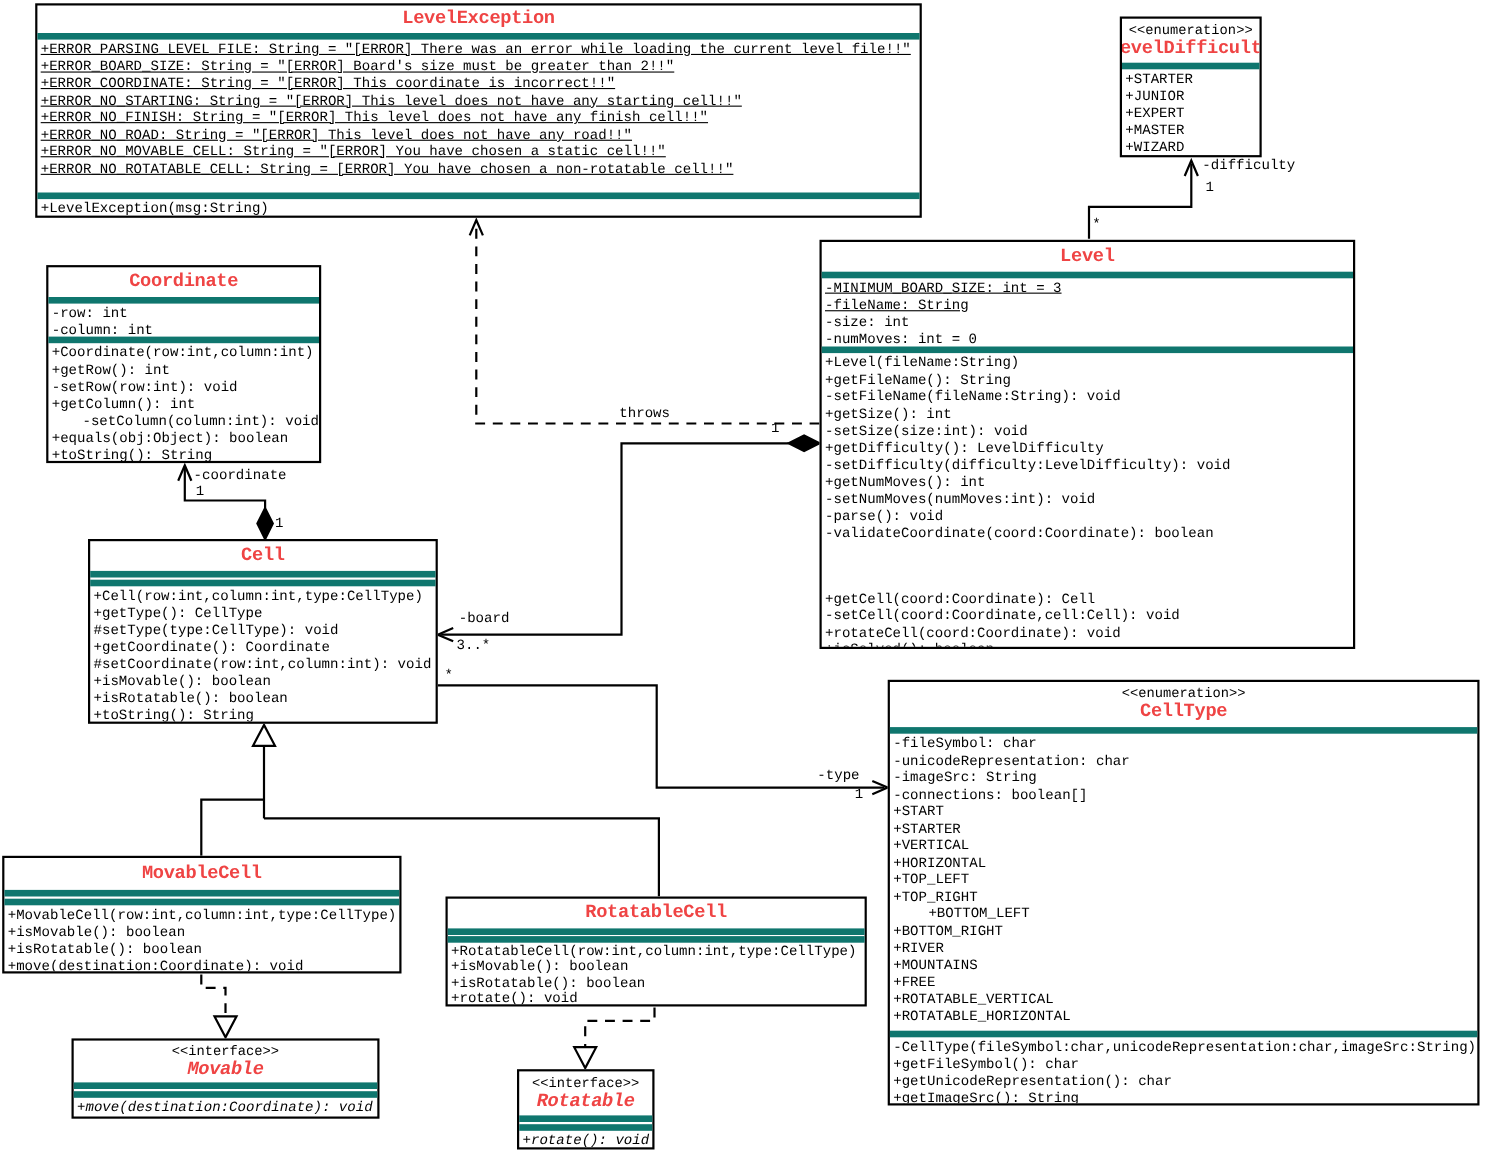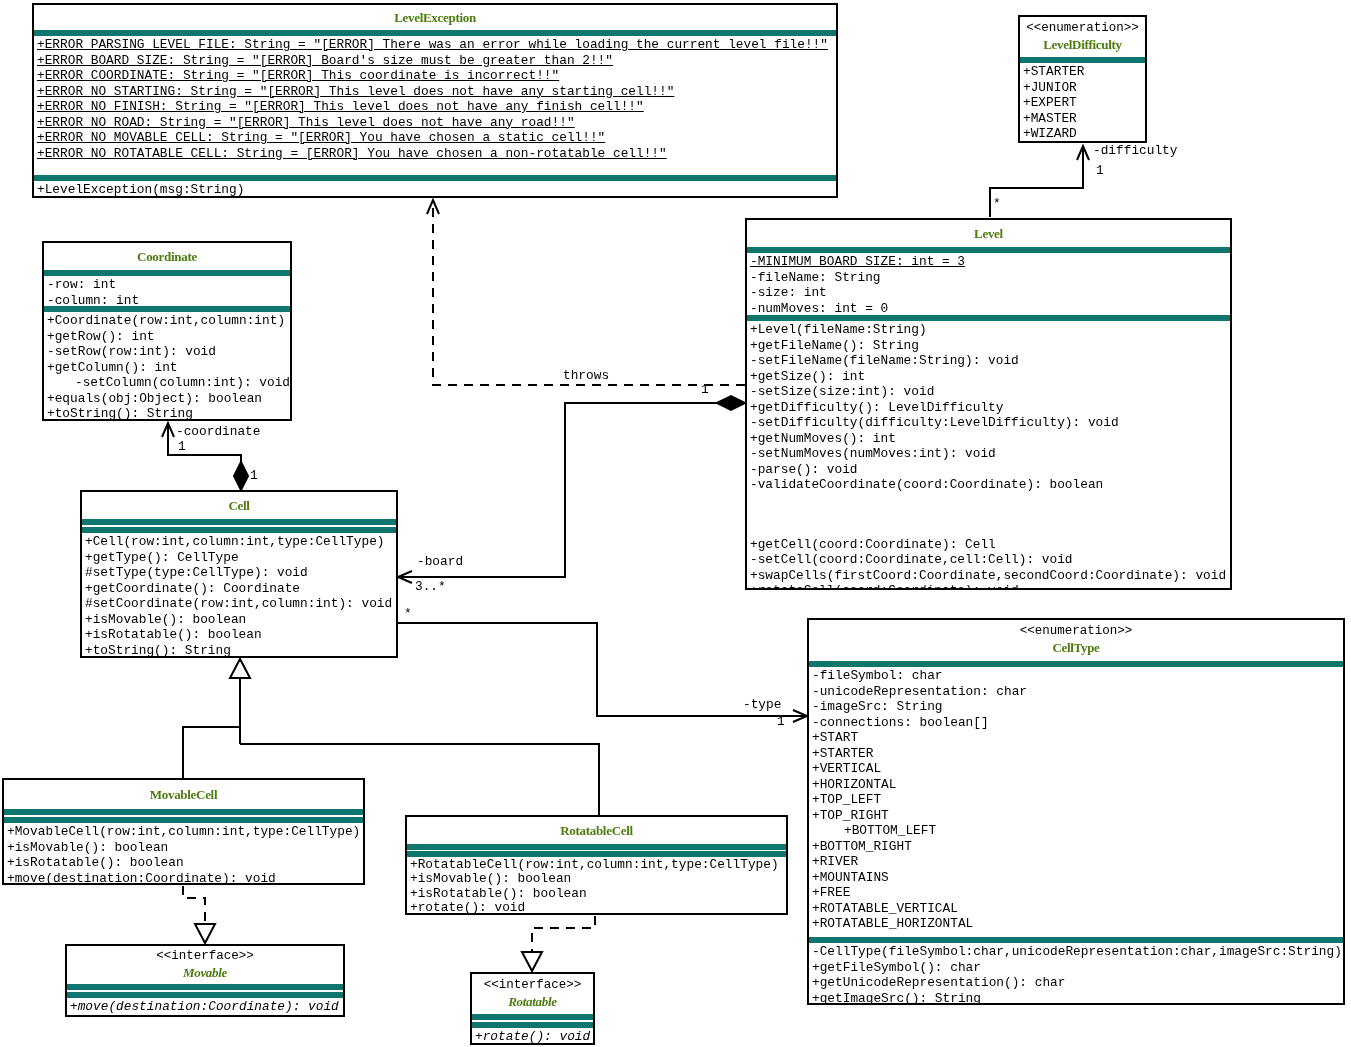--- a/index.html
+++ b/index.html
@@ -28,25 +28,25 @@
     align-items: center;
     flex: none;
   }
   .stereo {
     font-family: "Liberation Mono", monospace;
     font-size: 12.5px;
     line-height: 14px;
     color: #000;
   }
   .cname {
-    font-family: Liberation Serif, serif;
+    font-family: Liberation Mono, monospace;
     font-weight: bold;
-    font-size: 13px;
+    font-size: 17px;
     line-height: 19px;
-    color: #4d7c0f;
+    color: #ef4444;
     letter-spacing: -0.3px;
   }
   .cname.it { font-style: italic; }
   .rows { padding-top: 1px; }
   .row {
     font-family: "Liberation Mono", monospace;
     font-size: 12.8px;
     white-space: pre;
     color: #000;
     padding-left: 3px;
@@ -154,39 +154,38 @@
           <div class="row" style="line-height: 15.5px;">+equals(obj:Object): boolean</div>
           <div class="row" style="line-height: 15.5px;">+toString(): String</div>
         </div>
       </div>
       <div class="cls" style="left: 745px; top: 218px; width: 487px; height: 372px;">
         <div class="sec titlesec" style="height: 27px;">
           <div class="cname">Level</div>
         </div>
         <div class="sec rows" style="height: 68px; flex: 0 0 auto;">
           <div class="row u" style="line-height: 15.5px;">-MINIMUM_BOARD_SIZE: int = 3</div>
-          <div class="row" style="line-height: 15.5px;">-fileName: String</div>
+          <div class="row" style="line-height: 15.5px; text-decoration: underline;">-fileName: String</div>
           <div class="row" style="line-height: 15.5px;">-size: int</div>
           <div class="row" style="line-height: 15.5px;">-numMoves: int = 0</div>
         </div>
         <div class="sec rows" style="flex: 1 1 0%;">
           <div class="row" style="line-height: 15.5px;">+Level(fileName:String)</div>
           <div class="row" style="line-height: 15.5px;">+getFileName(): String</div>
           <div class="row" style="line-height: 15.5px;">-setFileName(fileName:String): void</div>
           <div class="row" style="line-height: 15.5px;">+getSize(): int</div>
           <div class="row" style="line-height: 15.5px;">-setSize(size:int): void</div>
           <div class="row" style="line-height: 15.5px;">+getDifficulty(): LevelDifficulty</div>
           <div class="row" style="line-height: 15.5px;">-setDifficulty(difficulty:LevelDifficulty): void</div>
           <div class="row" style="line-height: 15.5px;">+getNumMoves(): int</div>
           <div class="row" style="line-height: 15.5px;">-setNumMoves(numMoves:int): void</div>
           <div class="row" style="line-height: 15.5px;">-parse(): void</div>
           <div class="row" style="line-height: 15.5px;">-validateCoordinate(coord:Coordinate): boolean</div>
           <div class="row" style="line-height: 15.5px; margin-top: 44px;">+getCell(coord:Coordinate): Cell</div>
           <div class="row" style="line-height: 15.5px;">-setCell(coord:Coordinate,cell:Cell): void</div>
-          <div class="row" style="line-height: 15.5px;">+swapCells(firstCoord:Coordinate,secondCoord:Coordinate): void</div>
           <div class="row" style="line-height: 15.5px;">+rotateCell(coord:Coordinate): void</div>
           <div class="row" style="line-height: 15.5px;">+isSolved(): boolean</div>
           <div class="row" style="line-height: 15.5px;">+toString(): String</div>
         </div>
       </div>
       <div class="cls" style="left: 80px; top: 490px; width: 318px; height: 168px;">
         <div class="sec titlesec" style="height: 27px;">
           <div class="cname">Cell</div>
         </div>
         <div class="sec rows" style="height: 8px; flex: 0 0 auto;"></div>

